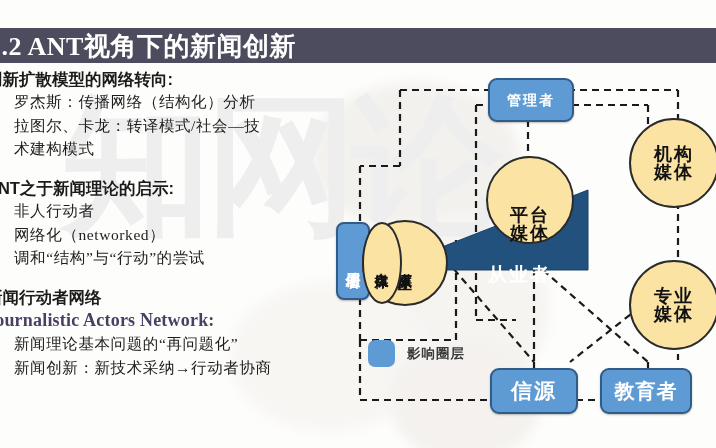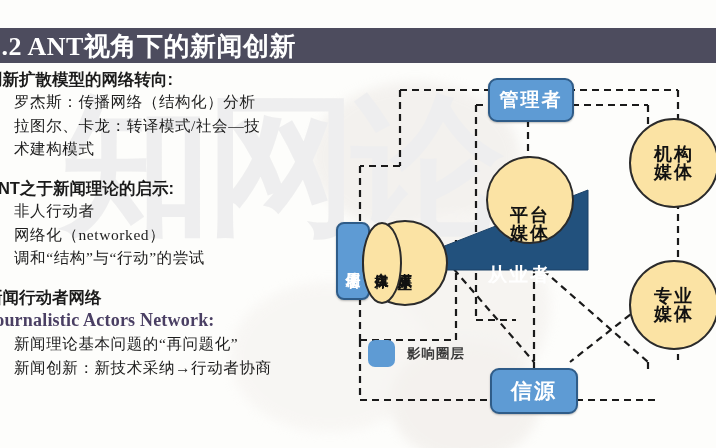--- a/index.html
+++ b/index.html
@@ -173,21 +173,21 @@
         <path d="M310 292 L310 300"></path>
       </g>
     </svg>
 
     <svg width="378" height="378" viewBox="0 0 378 378" style="position:absolute;left:0;top:0;">
       <polygon points="45,200 250,120 250,200" fill="#22517d"></polygon>
       <polygon points="45,200 250,120 250,200" fill="none" stroke="#1b4166" stroke-width="1"></polygon>
     </svg>
     <div class="trap-label" style="left:150px;top:168px;margin-top:24px;">从业者</div>
 
-    <div class="node bbox" style="left:150px;top:8px;width:82px;height:40px;font-size:19px;letter-spacing:2px;">
+    <div class="node bbox" style="left:150px;top:8px;width:82px;height:40px;font-size:14px;letter-spacing:2px;">
       <span>管理者</span>
     </div>
 
     <div class="node circ" style="left:148px;top:86px;width:84px;height:84px;font-size:18px;letter-spacing:2px;">
       <span style="display:block;width:40px;margin-top:48px;">平台媒体</span>
     </div>
 
     <div class="node circ" style="left:291px;top:48px;width:86px;height:86px;font-size:18px;letter-spacing:2px;">
       <span style="display:block;width:40px;text-align:right;">机构媒体</span>
     </div>
@@ -205,20 +205,23 @@
     </div>
 
     <div class="node circ" style="left:24px;top:152px;width:36px;height:78px;border-radius:50%;font-size:14px;">
       <span class="vtext" style="line-height:1;">自媒体</span>
     </div>
 
     <div class="node bbox" style="left:152px;top:298px;width:84px;height:42px;font-size:21px;letter-spacing:2px;">
       <span>信源</span>
     </div>
 
+    <div class="node bbox" style="left:262px;top:298px;width:88px;height:42px;font-size:20px;letter-spacing:1px;">
+      <span>教育者</span>
+    </div>
 
     <div class="legend">
       <div class="lg-row">
         <div class="lg-sw b"></div>
         <div class="lg-tx">影响圈层</div>
       </div>
     </div>
 
   </div>
 </div>

